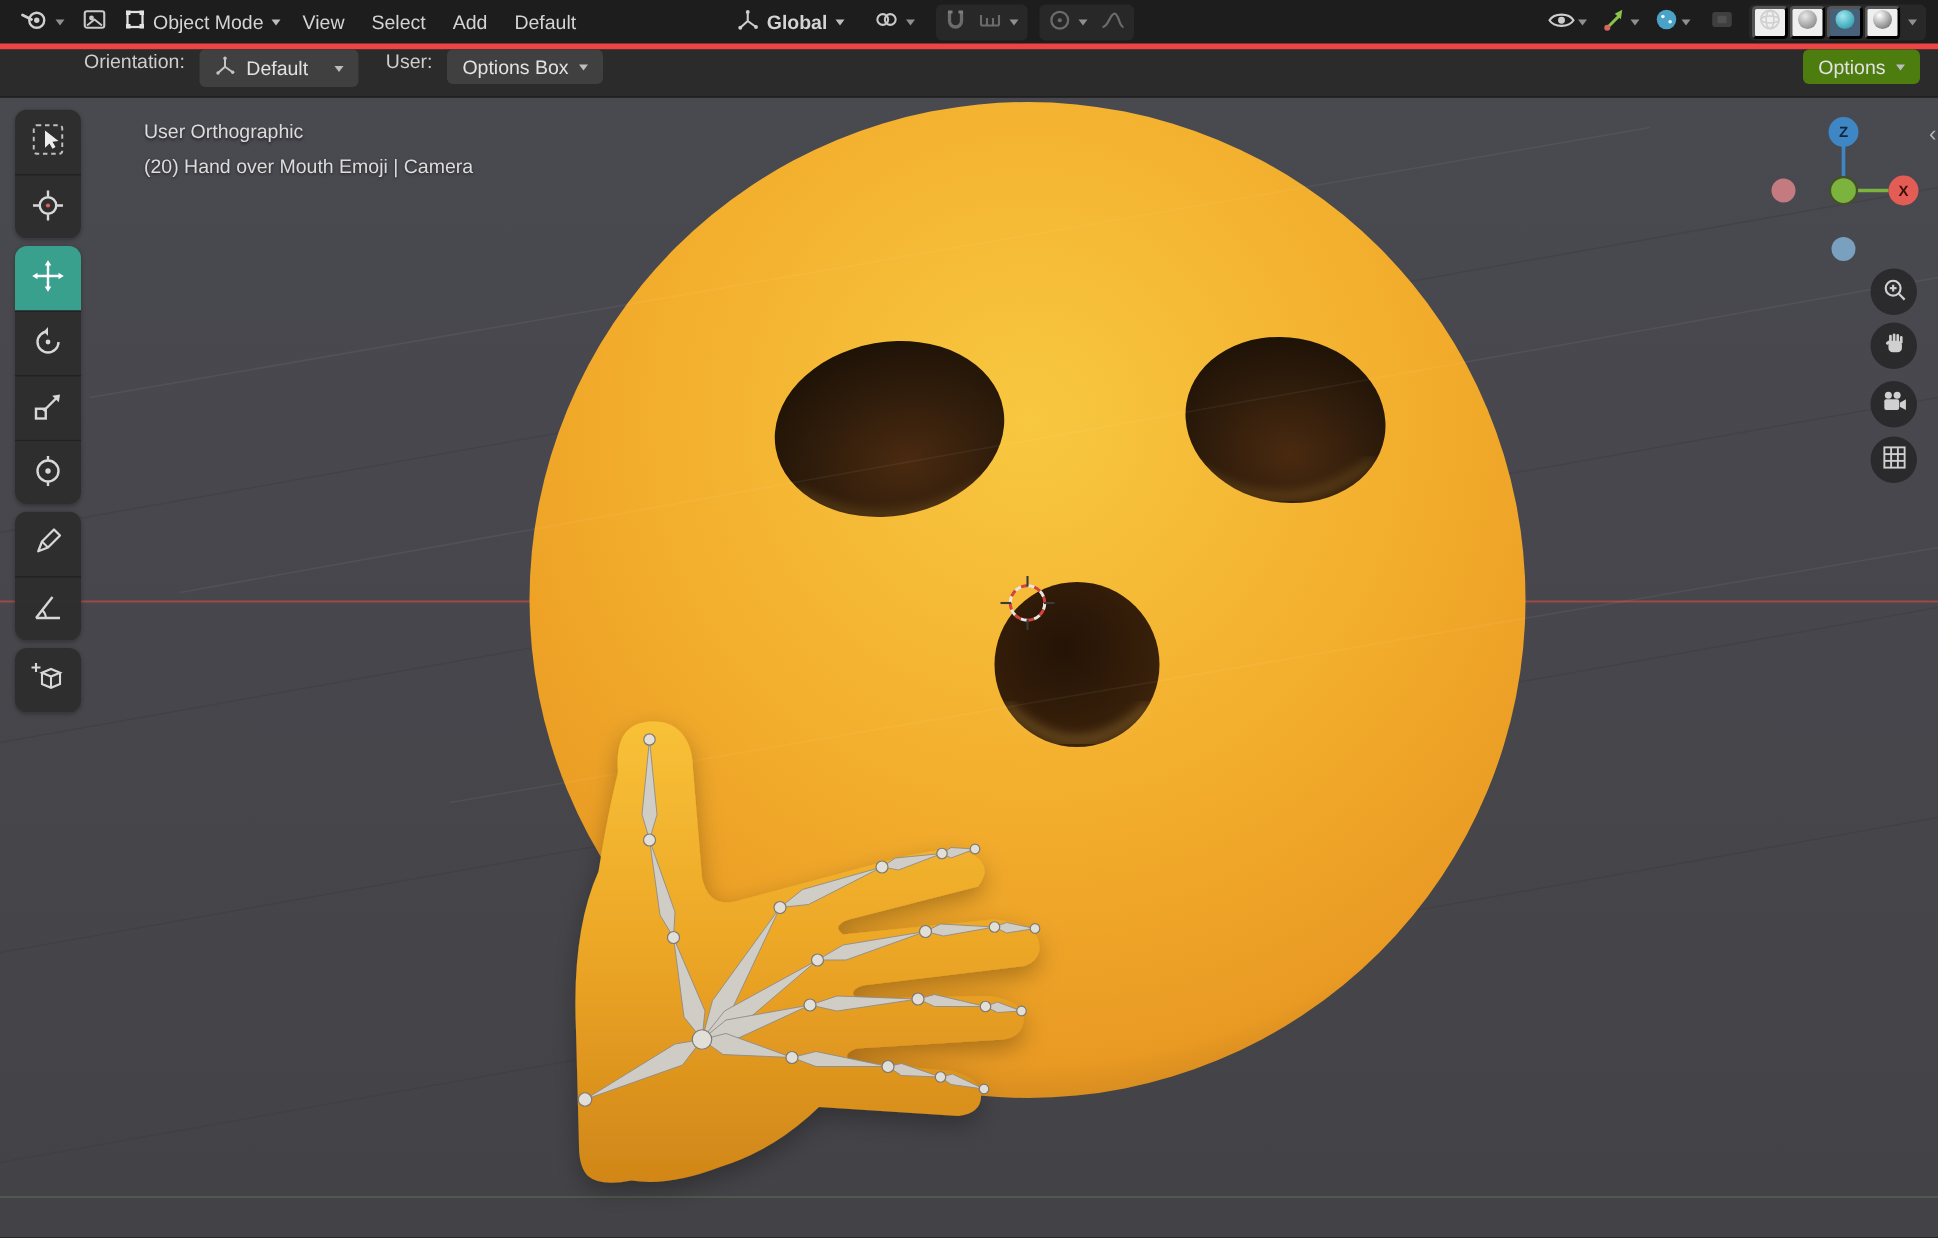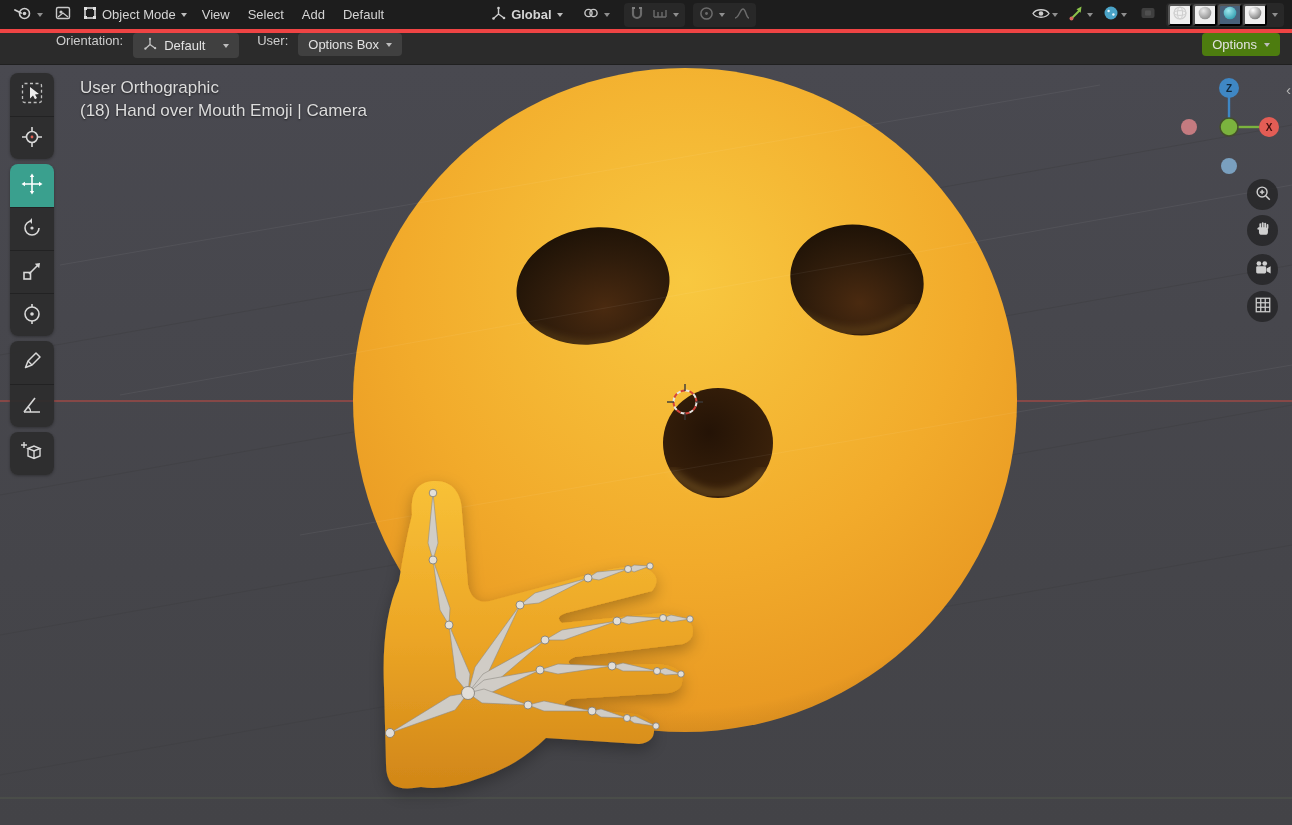--- a/index.html
+++ b/index.html
@@ -33,22 +33,22 @@
   .pill { background:#404040; border-radius:4px; padding:4px 10px; display:inline-flex;
           align-items:center; gap:7px; color:#e2e2e2; border:0; font:inherit; }
   .ts-label { color:#cdcdcd; }
   .spacer { flex:1; }
 
   
   .viewport { position:relative; width:1292px; height:760px;
               background:linear-gradient(#494950,#434347); overflow:hidden; }
   .scene { position:absolute; inset:0; }
 
-  .overlay-text { position:absolute; left:80px; top:11px; line-height:23px; color:#dcdcdc;
-                  font-size:17px; text-shadow:0 1px 2px rgba(0,0,0,.55); z-index:10; }
+  .overlay-text { position:absolute; left:96px; top:11px; line-height:23px; color:#dcdcdc;
+                  font-size:13px; text-shadow:0 1px 2px rgba(0,0,0,.55); z-index:10; }
 
   
   .tools { position:absolute; left:10px; top:8px; width:44px; display:flex; flex-direction:column;
            gap:5px; z-index:20; }
   .tgroup { display:flex; flex-direction:column; border-radius:8px; overflow:hidden;
             box-shadow:0 1px 3px rgba(0,0,0,.3); }
   .tool { width:44px; height:43px; background:rgba(45,45,45,.95); border:0; display:flex;
           align-items:center; justify-content:center; cursor:default; }
   .tool + .tool { border-top:1px solid rgba(25,25,25,.55); }
   .tool.active { background:#3aa08e; }
@@ -437,21 +437,21 @@
           <line x1="685" y1="319" x2="685" y2="326"></line>
             <line x1="685" y1="348" x2="685" y2="355"></line>
           <line x1="667" y1="337" x2="674" y2="337"></line>
             <line x1="696" y1="337" x2="703" y2="337"></line>
         </g>
       </g>
     </svg>
 
     <div class="overlay-text">
       <div>User Orthographic</div>
-      <div>(18) Hand over Mouth Emoji | Camera</div>
+      <div>(20) Hand over Mouth Emoji | Camera</div>
     </div>
 
     <div class="tools">
       <div class="tgroup">
         <button class="tool">
           <span>
             <svg width="24" height="24" viewBox="0 0 24 24">
                 <rect x="2.5" y="2.5" width="19" height="19" rx="2" fill="none" stroke="#d8d8d8" stroke-width="1.3" stroke-dasharray="3 2.5" opacity="0.85"></rect>
                 <path d="M10,6 L10,17.5 L13,14.6 L15,18.2 L17,17 L15,13.5 L19,13 Z" fill="#ececec"></path>
               </svg>

